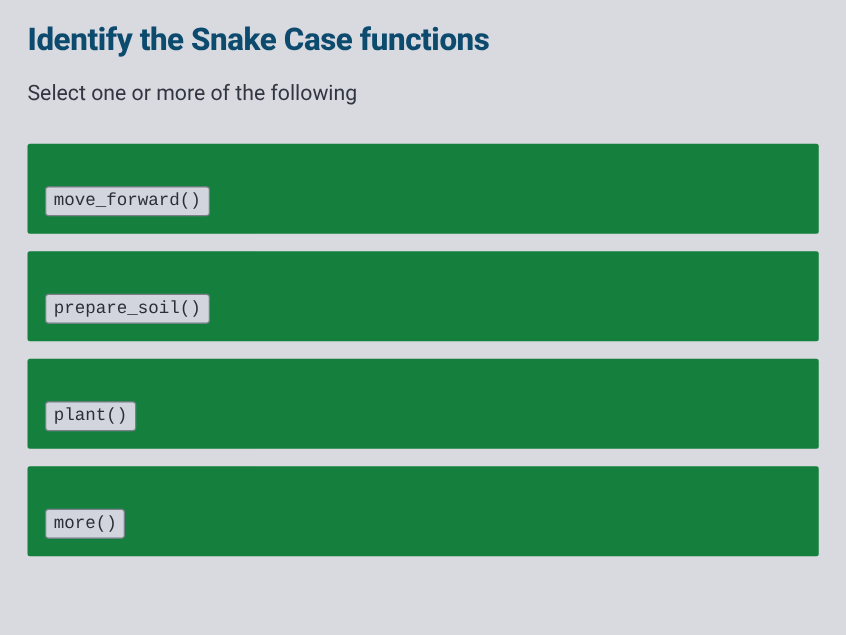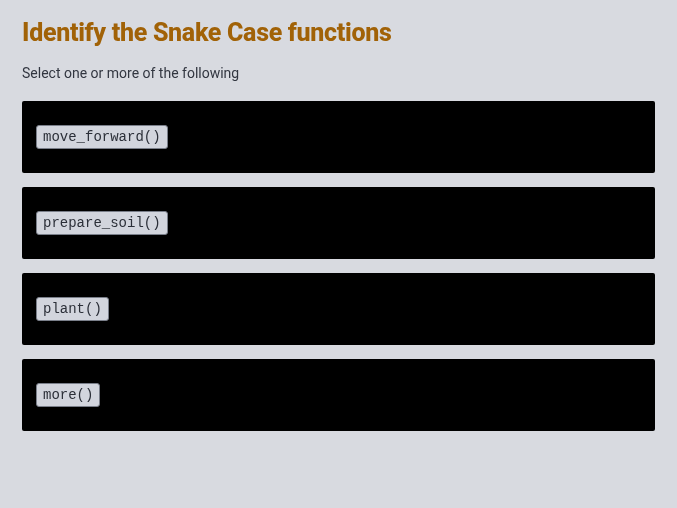--- a/index.html
+++ b/index.html
@@ -11,38 +11,38 @@
       font-family: -apple-system, BlinkMacSystemFont, "Segoe UI", Roboto, Helvetica, Arial, sans-serif;
       background: #d8dae0;
       width: 677px;
       height: 508px;
       padding: 18px 22px 0 22px;
       overflow: hidden;
     }
     .question-title {
       font-size: 25px;
       font-weight: 800;
-      color: #a16207;
+      color: #0c4a6e;
       letter-spacing: -0.3px;
       margin-bottom: 18px;
     }
     .instruction {
-      font-size: 14px;
+      font-size: 17px;
       color: #323640;
-      margin-bottom: 20px;
+      margin-bottom: 30px;
     }
     .option {
-      background: #000000;
+      background: #15803d;
       border-radius: 2px;
       padding: 14px 14px;
       margin-bottom: 14px;
       cursor: pointer;
       min-height: 72px;
       display: flex;
-      align-items: center;
+      align-items: flex-end;
     }
     .code-chip {
       display: inline-block;
       font-family: "Menlo", "Consolas", "Courier New", monospace;
       font-size: 14px;
       color: #2b2f38;
       background: #d2d5dd;
       border: 1px solid #7a7f8a;
       border-radius: 3px;
       padding: 2px 6px;

